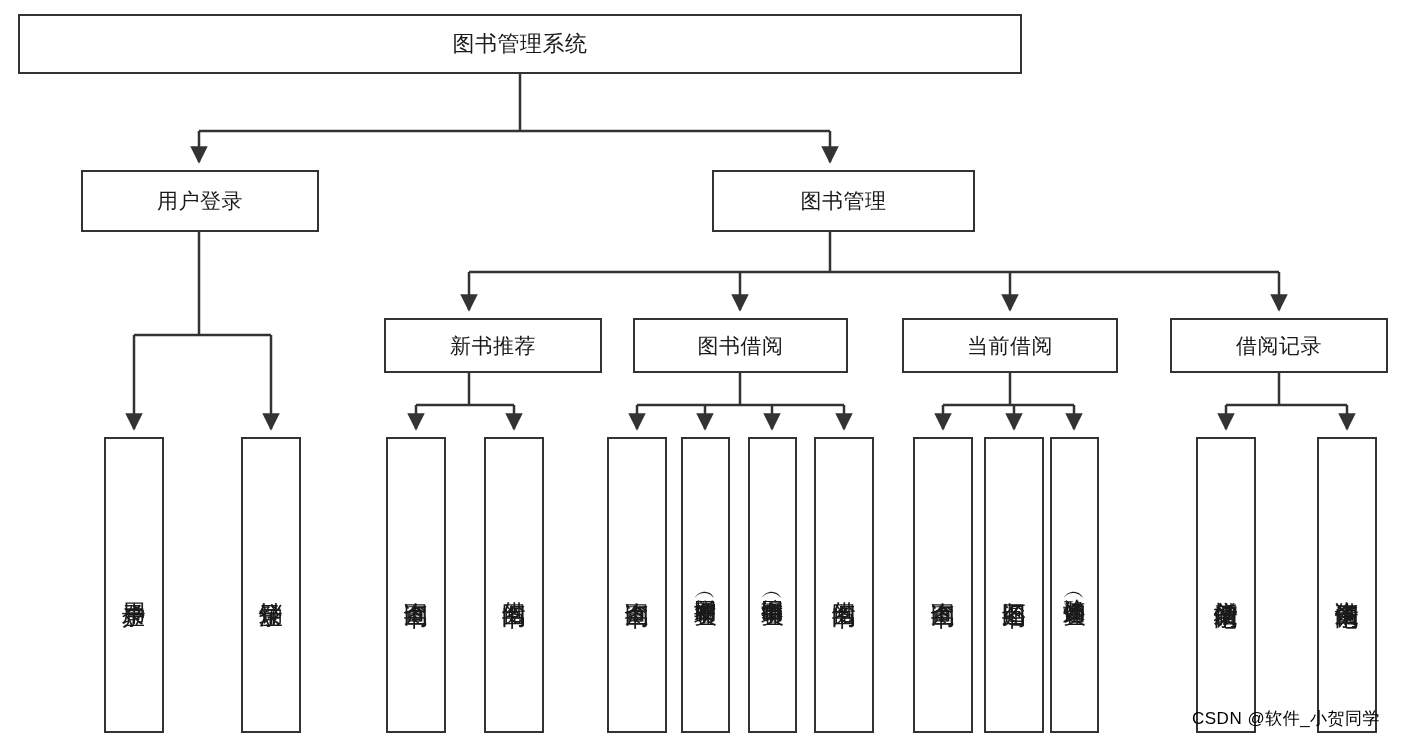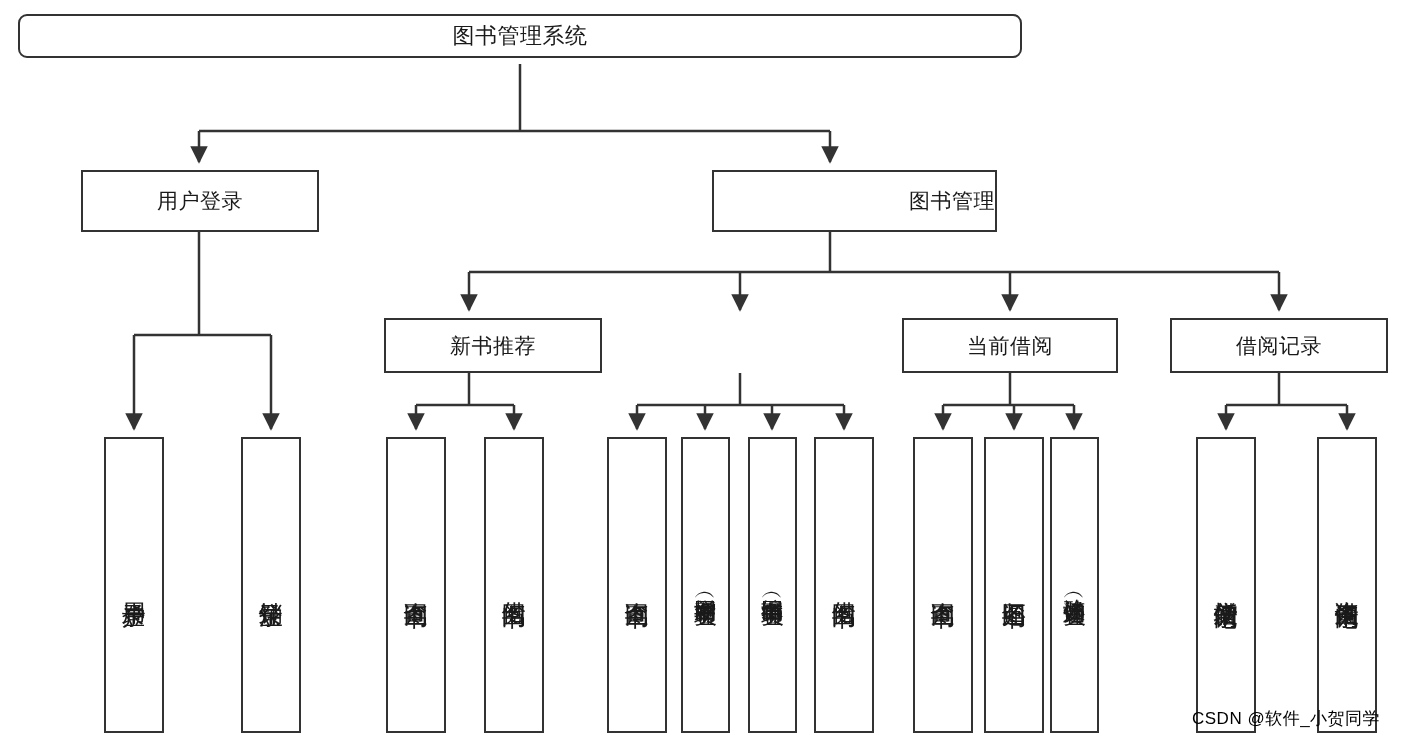--- a/index.html
+++ b/index.html
@@ -121,34 +121,37 @@
       <path d="M 1014 405 L 1014 429" marker-end="url(#arrow)"></path>
       <path d="M 1074 405 L 1074 429" marker-end="url(#arrow)"></path>
 
       <path d="M 1279 373 L 1279 405"></path>
       <path d="M 1226 405 L 1347 405"></path>
       <path d="M 1226 405 L 1226 429" marker-end="url(#arrow)"></path>
       <path d="M 1347 405 L 1347 429" marker-end="url(#arrow)"></path>
     </g>
   </svg>
 
-  <div class="node horiz root" style="left:18px; top:14px; width:1004px; height:44px;border-radius:9px;">
+  <div class="node horiz root" style="left:18px; top:14px; width:1004px; height:60px;">
     <span class="label">图书管理系统</span>
   </div>
 
   <div class="node horiz" style="left:81px; top:170px; width:238px; height:62px;">
     <span class="label">用户登录</span>
   </div>
-  <div class="node horiz" style="left:712px; top:170px; width:285px; height:62px;justify-content:flex-end;">
+  <div class="node horiz" style="left:712px; top:170px; width:263px; height:62px;">
     <span class="label">图书管理</span>
   </div>
 
   <div class="node horiz" style="left:360px; top:318px; width:218px; height:55px;margin-left:24px;">
     <span class="label">新书推荐</span>
   </div>
+  <div class="node horiz" style="left:633px; top:318px; width:215px; height:55px;">
+    <span class="label">图书借阅</span>
+  </div>
   <div class="node horiz" style="left:1170px; top:318px; width:218px; height:55px;">
     <span class="label">借阅记录</span>
   </div>
   <div class="node horiz" style="left:902px; top:318px; width:216px; height:55px;">
     <span class="label">当前借阅</span>
   </div>
 
   <div class="node vert" style="left:104px; top:437px; width:60px; height:296px;">
     <span class="label">用户登录</span>
   </div>

